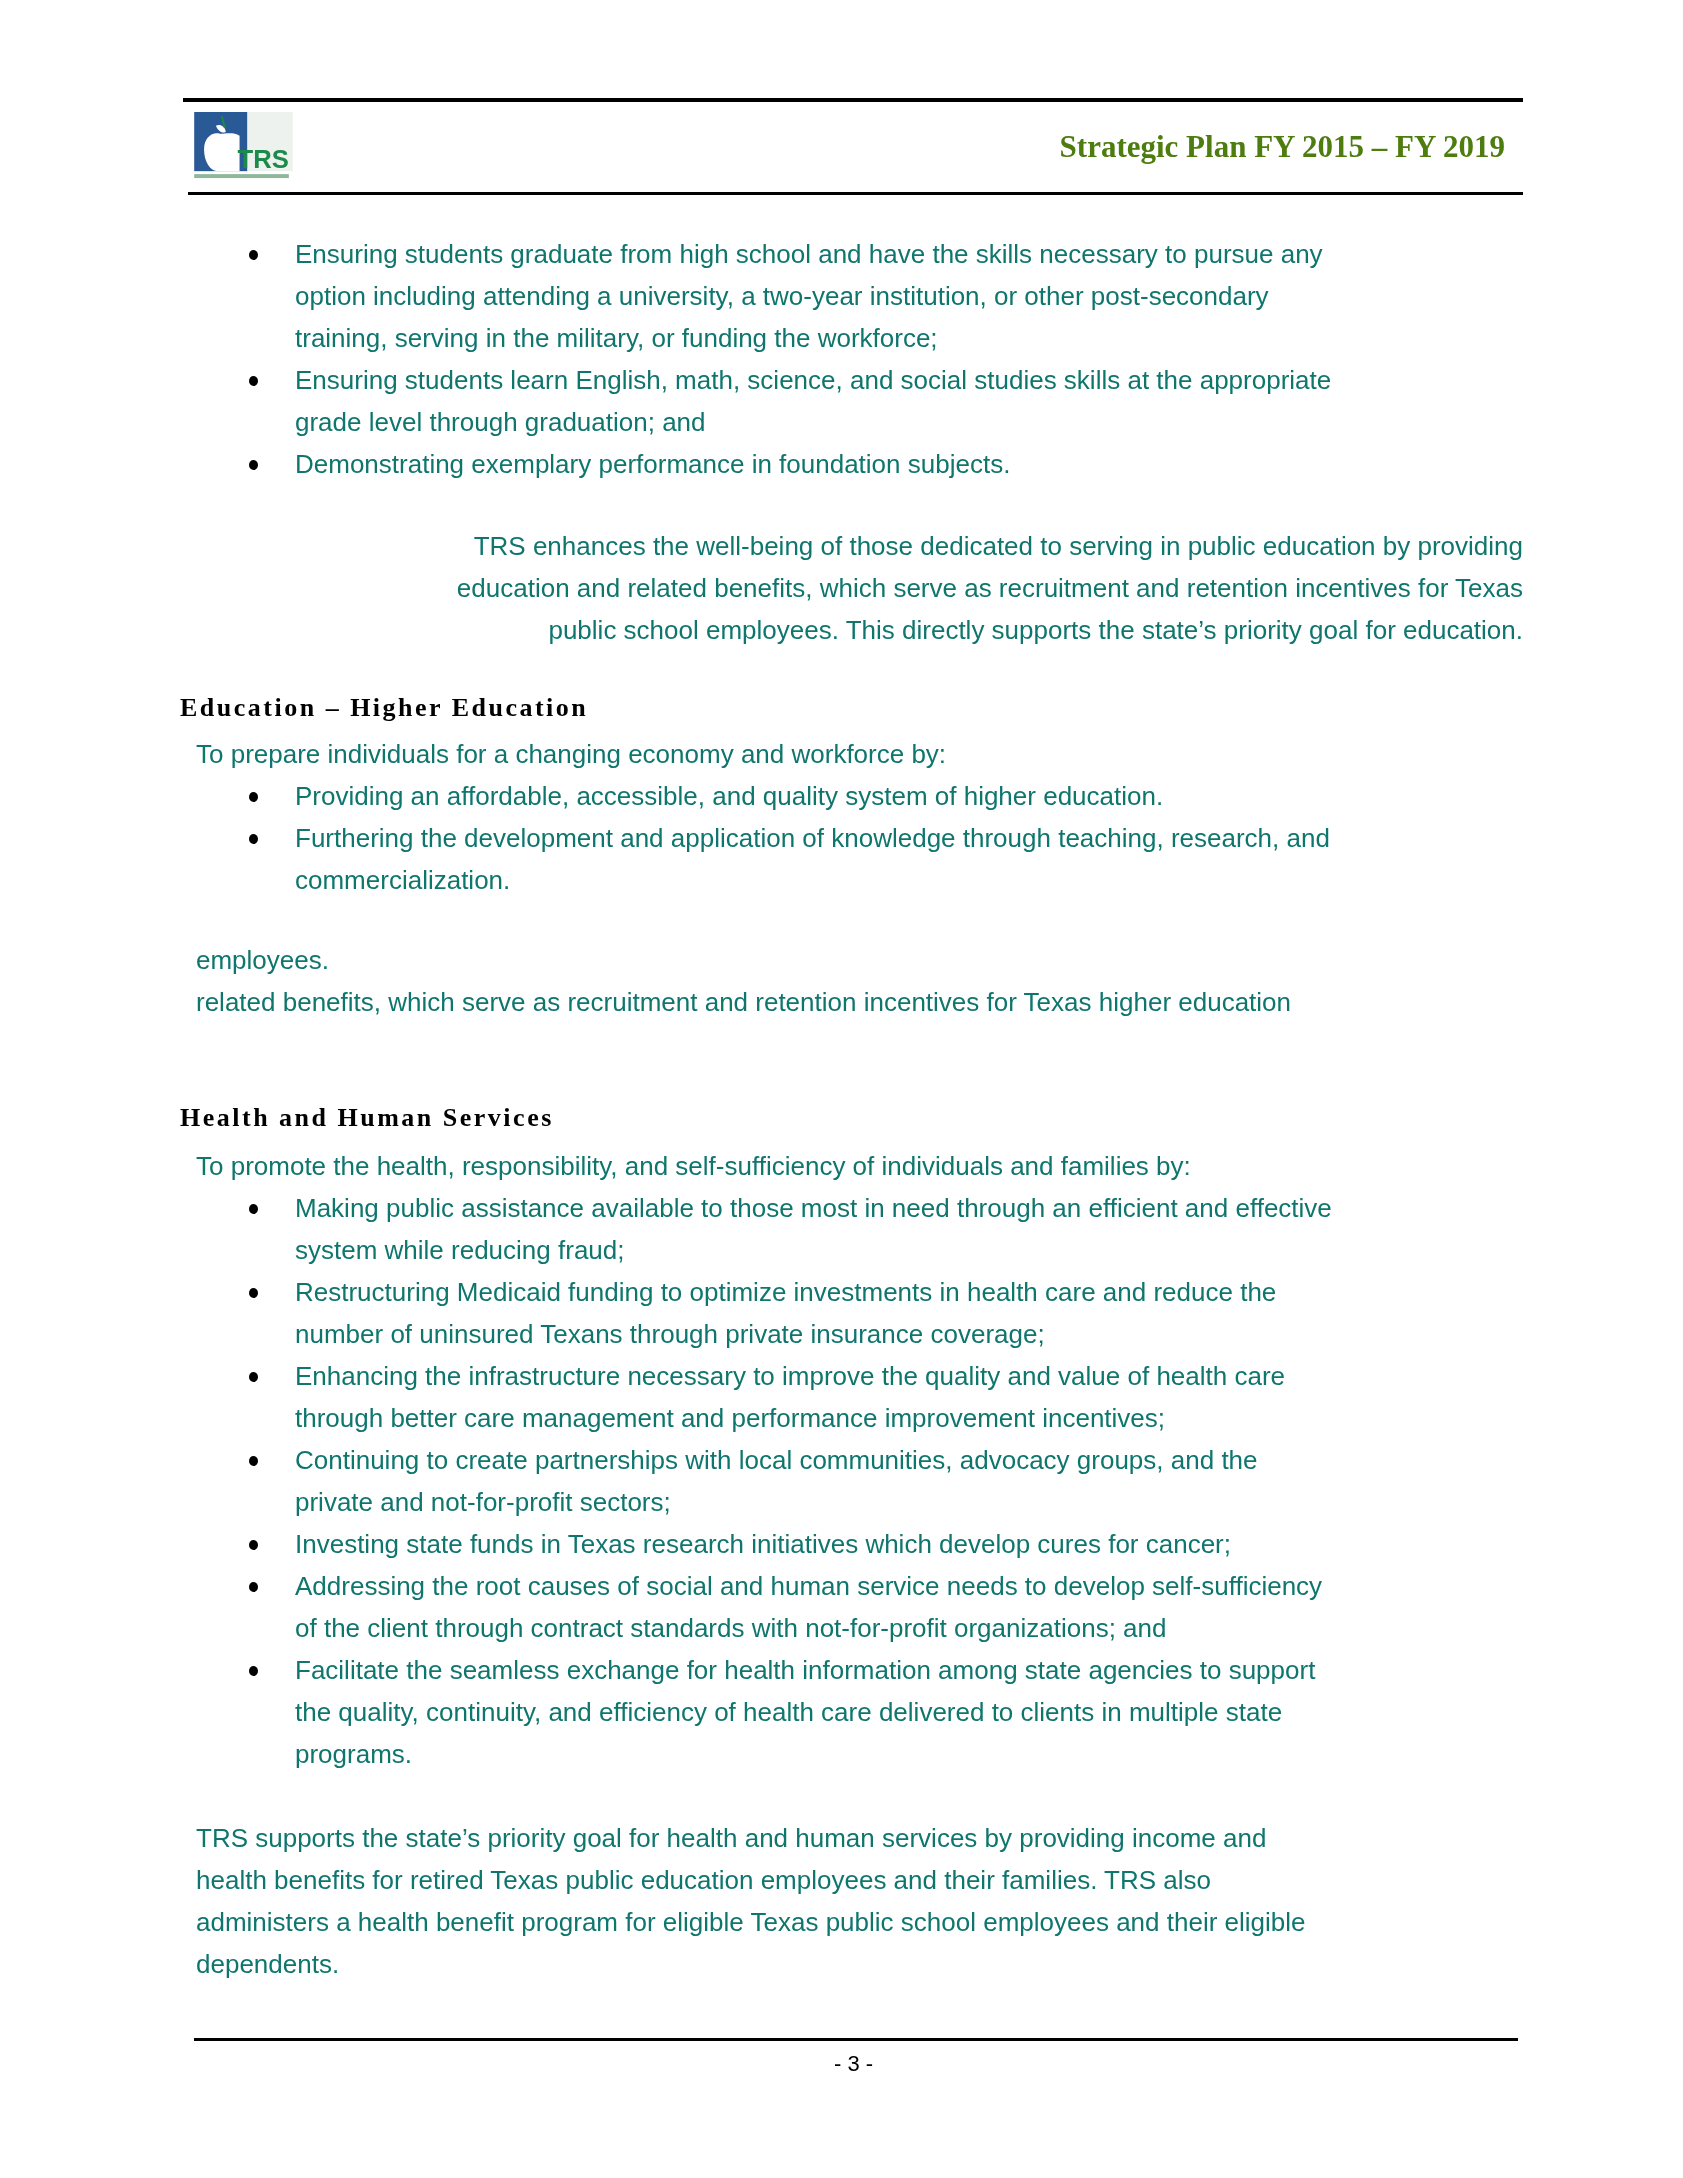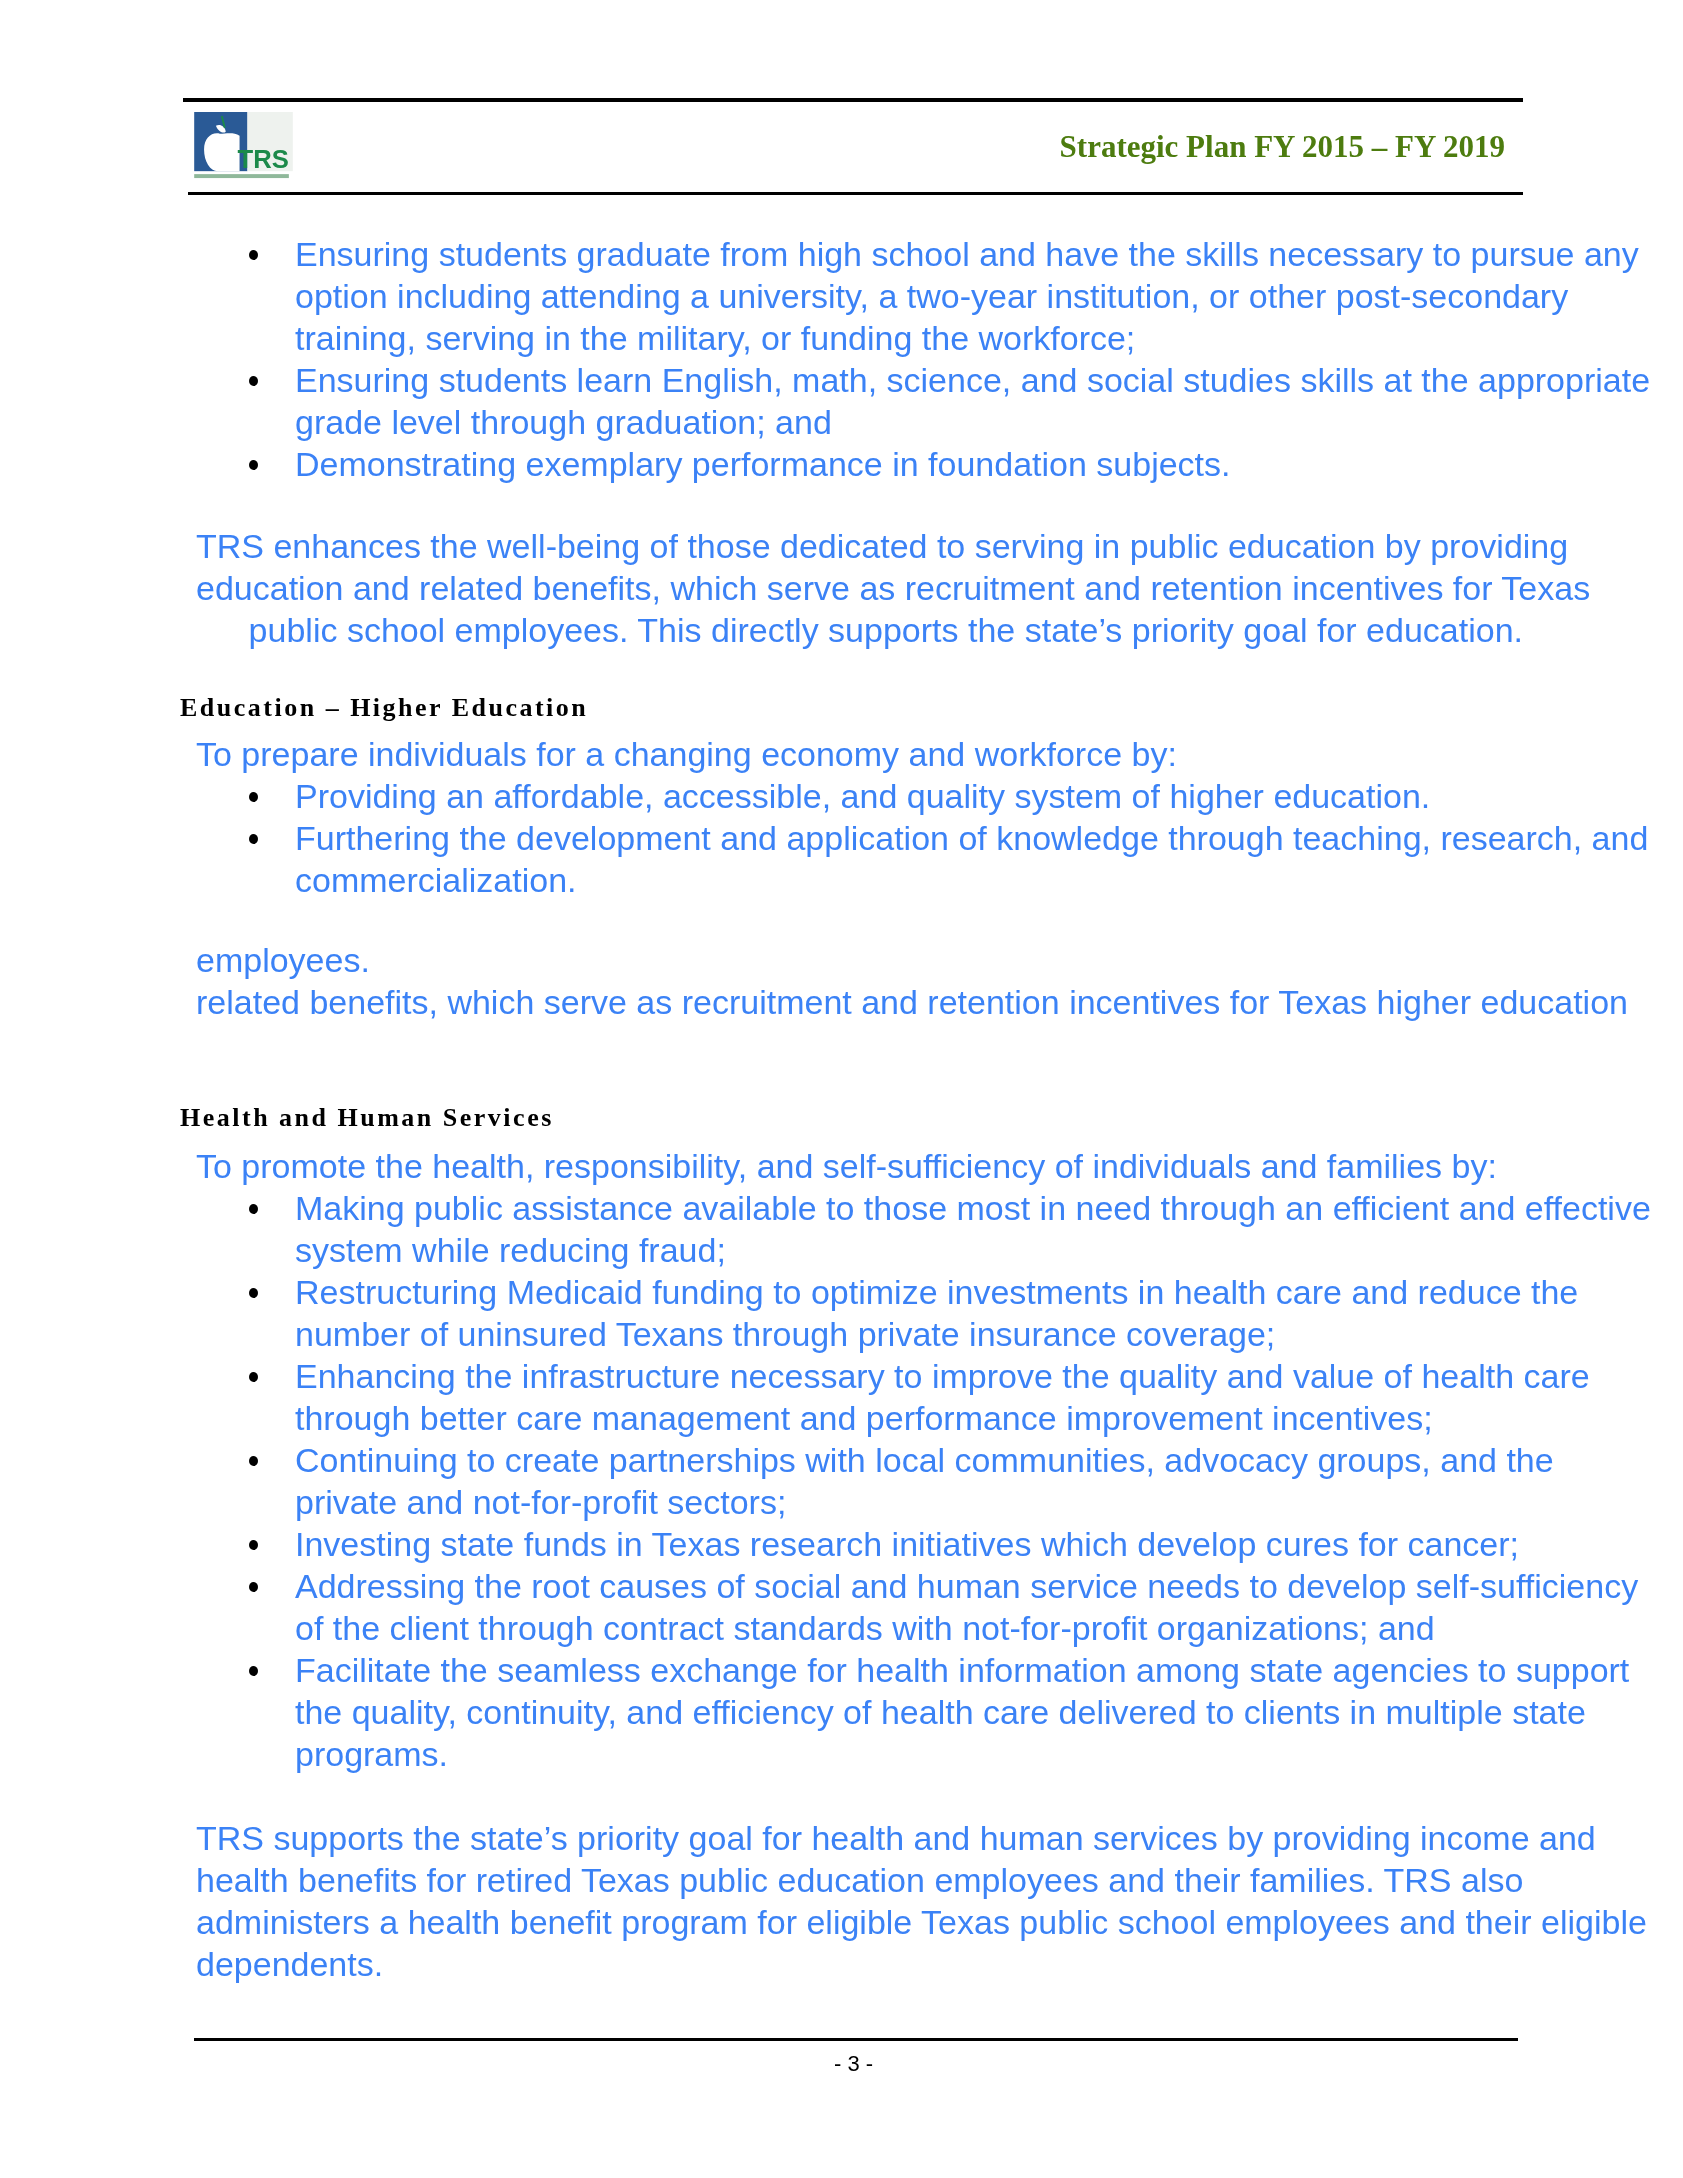--- a/index.html
+++ b/index.html
@@ -10,22 +10,22 @@
   .rule.mid { left: 188px; width: 1335px; top: 192px; height: 3px; }
   .rule.foot { left: 194px; width: 1324px; top: 2038px; height: 3px; }
   .logo { position: absolute; left: 194px; top: 112px; width: 99px; height: 71px; }
   .doc-title {
     position: absolute; right: 178px; top: 127px;
     font-family: "Liberation Serif", "DejaVu Serif", serif; font-weight: bold;
     font-size: 31px; line-height: 40px; color: #4d7c0f; white-space: nowrap;
   }
   .block { position: absolute; left: 196px; width: 1327px; }
   .line {
-    font-family: "Liberation Sans", "DejaVu Sans", sans-serif; font-size: 34px;
-    line-height: 42px; height: 42px; color: #3b82f6; white-space: nowrap;
+    font-family: "Liberation Sans", "DejaVu Sans", sans-serif; font-size: 26px;
+    line-height: 42px; height: 42px; color: #0f766e; white-space: nowrap;
   }
   .bullet-item { position: relative; }
   .bullet-item .line { padding-left: 99px; }
   .bullet-dot {
     position: absolute; left: 53px; top: 17px; width: 9px; height: 10px;
     border-radius: 50%; background: #000;
   }
   .heading {
     position: absolute; left: 180px;
     font-family: "Liberation Serif", "DejaVu Serif", serif; font-weight: bold;

